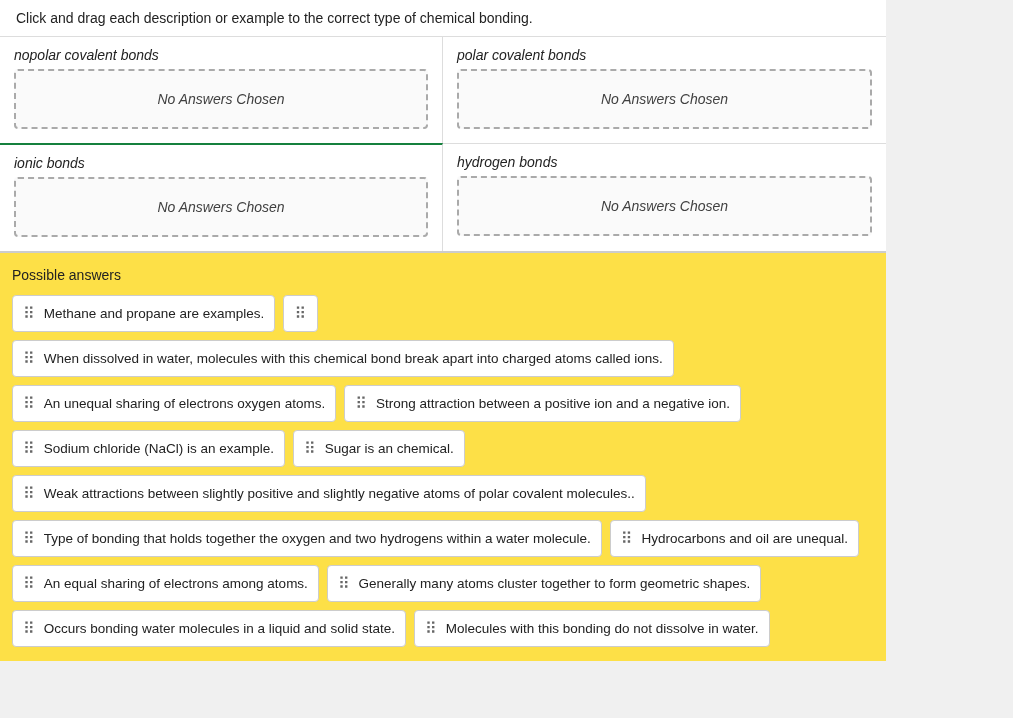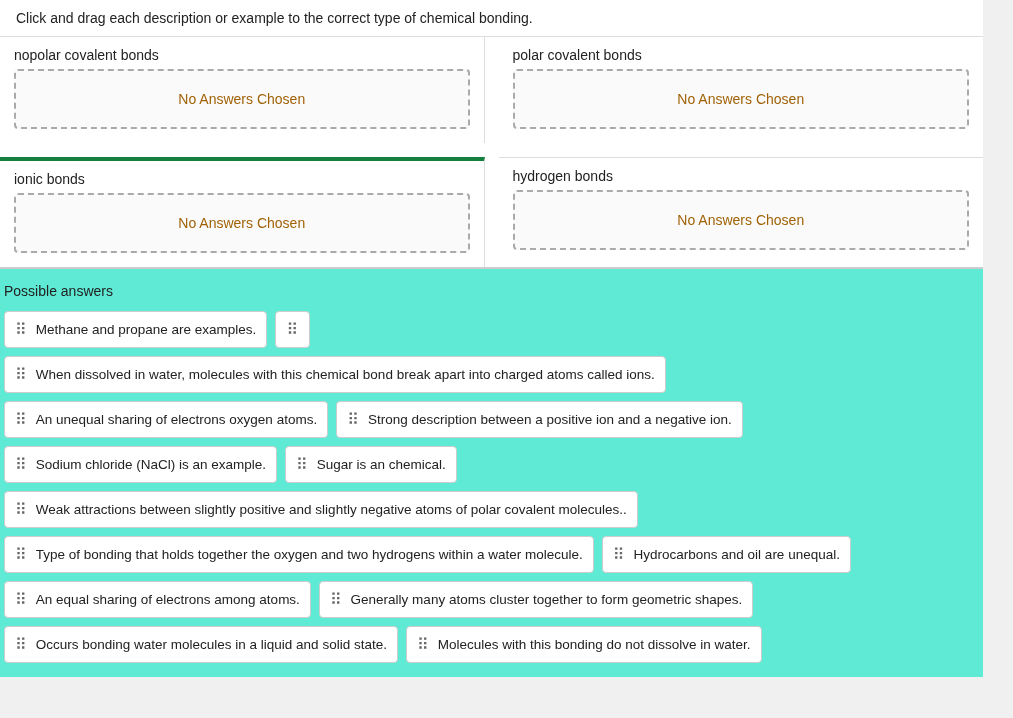--- a/index.html
+++ b/index.html
@@ -3,37 +3,38 @@
   <meta charset="utf-8">
   <style>
     * { box-sizing: border-box; margin: 0; padding: 0; }
     body {
       font-family: Arial, sans-serif;
       background: #f0f0f0;
       font-size: 14px;
       color: #222;
     }
     .page {
-      width: 983px;
+      width: 886px;
       min-height: 718px;
       background: #f0f0f0;
       padding: 0;
     }
     .instruction-bar {
       background: #fff;
       padding: 10px 16px;
       font-size: 14px;
       border-bottom: 1px solid #ddd;
     }
     .drop-zones {
       display: grid;
       grid-template-columns: 1fr 1fr;
-      gap: 14px;
+      gap: 0;
       background: #fff;
       border-bottom: 2px solid #ccc;
+      font-style: italic;
     }
     .drop-zone-section {
       padding: 10px 14px 14px 14px;
       border-right: 1px solid #ddd;
     }
     .drop-zone-section:nth-child(even) {
       border-right: none;
     }
     .drop-zone-label {
       font-size: 14px;
@@ -41,27 +42,27 @@
       margin-bottom: 6px;
       color: #222;
     }
     .drop-zone-box {
       border: 2px dashed #aaa;
       border-radius: 4px;
       min-height: 60px;
       display: flex;
       align-items: center;
       justify-content: center;
-      color: #a16207;
+      color: #404040;
       font-size: 14px;
       background: #fafafa;
     }
     .possible-answers-section {
-      background: #5eead4;
-      padding: 14px 4px;
+      background: #fde047;
+      padding: 14px 12px;
     }
     .possible-answers-title {
       font-size: 14px;
       font-weight: 500;
       margin-bottom: 12px;
       color: #222;
     }
     .answers-grid {
       display: flex;
       flex-direction: column;
@@ -108,21 +109,21 @@
         <span>No Answers Chosen</span>
       </div>
     </div>
     <div class="drop-zone-section">
       <div class="drop-zone-label">polar covalent bonds</div>
       <div class="drop-zone-box">
         <span>No Answers Chosen</span>
       </div>
     </div>
 
-    <div class="drop-zone-section" style="border-top:4px solid #15803d;">
+    <div class="drop-zone-section" style="border-top:2px solid #15803d;">
       <div class="drop-zone-label">ionic bonds</div>
       <div class="drop-zone-box">
         <span>No Answers Chosen</span>
       </div>
     </div>
     <div class="drop-zone-section" style="border-top:1px solid #ddd;">
       <div class="drop-zone-label">hydrogen bonds</div>
       <div class="drop-zone-box">
         <span>No Answers Chosen</span>
       </div>
@@ -147,21 +148,21 @@
             <span>When dissolved in water, molecules with this chemical bond break apart into charged atoms called ions.</span>
           </div>
         </div>
         <div class="answer-row">
           <div class="answer-card" draggable="true">
             <span class="drag-dots">⠿</span>
             <span>An unequal sharing of electrons oxygen atoms.</span>
           </div>
           <div class="answer-card" draggable="true">
             <span class="drag-dots">⠿</span>
-            <span>Strong description between a positive ion and a negative ion.</span>
+            <span>Strong attraction between a positive ion and a negative ion.</span>
           </div>
         </div>
         <div class="answer-row">
           <div class="answer-card" draggable="true">
             <span class="drag-dots">⠿</span>
             <span>Sodium chloride (NaCl) is an example.</span>
           </div>
           <div class="answer-card" draggable="true">
             <span class="drag-dots">⠿</span>
             <span>Sugar is an chemical.</span>

